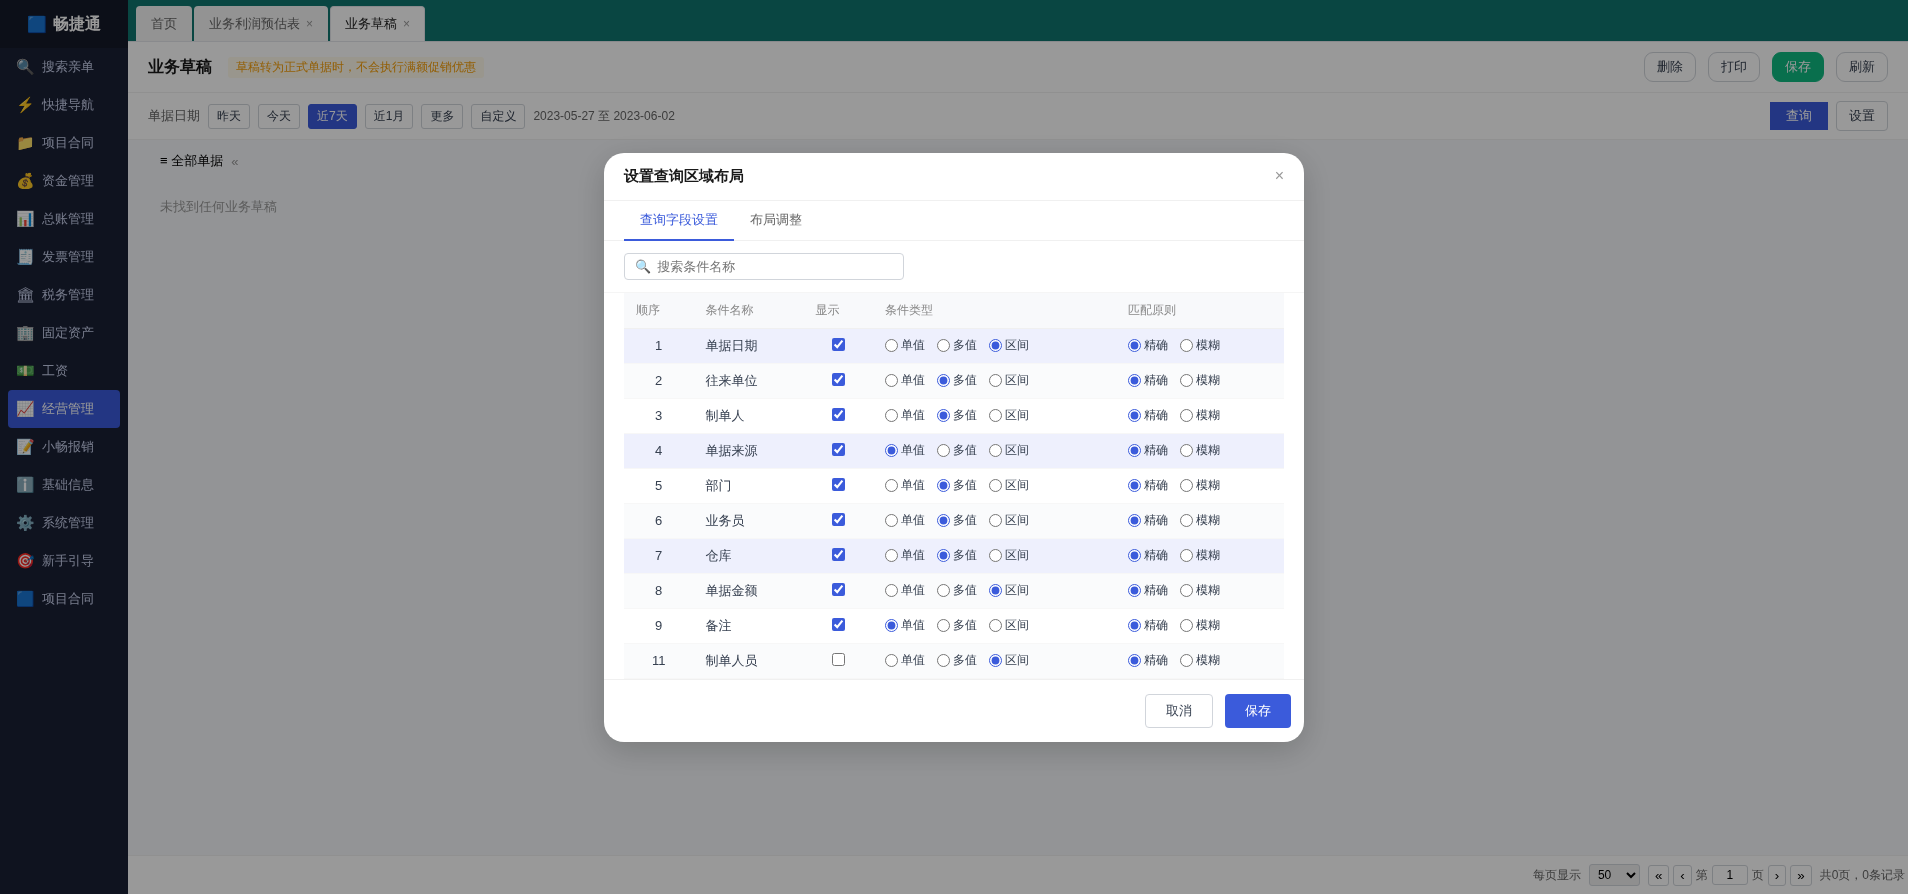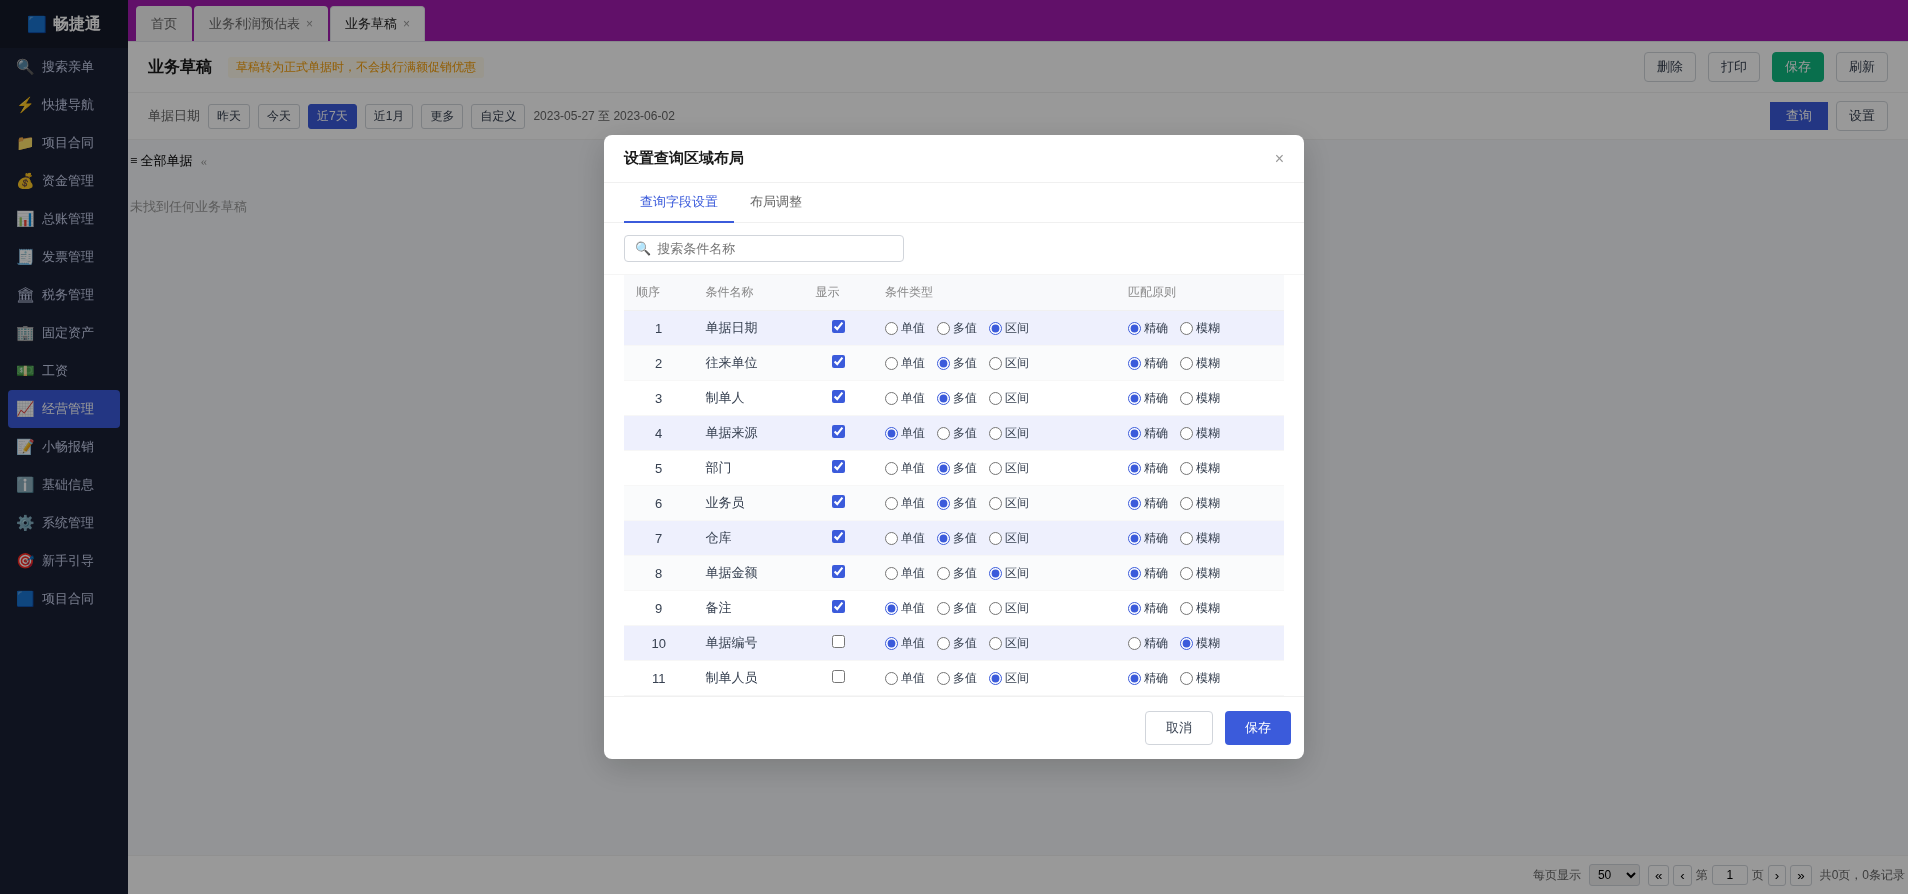--- a/index.html
+++ b/index.html
@@ -19,69 +19,69 @@
       cursor: pointer; font-size: 13px; color: #c5cde8;
     }
     .sidebar-item.active { background: #3b5bdb; color: #fff; border-radius: 4px; margin: 0 8px; padding: 10px 8px; }
     .sidebar-icon { font-size: 15px; width: 18px; text-align: center; }
 
     
     .main { margin-left: 128px; height: 894px; display: flex; flex-direction: column; }
 
     
     .tabs-bar {
-      height: 42px; background: #a21caf; display: flex; align-items: flex-end;
+      height: 42px; background: #0f766e; display: flex; align-items: flex-end;
       border-bottom: 1px solid #e5e7eb; padding: 0 8px; gap: 2px;
     }
     .tab {
       padding: 8px 14px; font-size: 13px; color: #666; border: 1px solid transparent;
       border-bottom: none; border-radius: 4px 4px 0 0; cursor: pointer; background: #f5f5f5;
       display: flex; align-items: center; gap: 6px;
     }
     .tab.active { background: #fff; border-color: #e5e7eb; color: #1a1a1a; font-weight: 500; }
     .tab .close-btn { font-size: 12px; color: #999; cursor: pointer; }
     .tab-home { color: #666; }
 
     
     .page-header {
       background: #fff; padding: 10px 20px; display: flex; align-items: center;
       border-bottom: 1px solid #f0f0f0; gap: 16px;
     }
     .page-title { font-size: 16px; font-weight: bold; color: #1a1a1a; }
     .page-subtitle { font-size: 12px; color: #f59e0b; background: #fffbeb; padding: 2px 8px; border-radius: 3px; }
     .header-actions { margin-left: auto; display: flex; gap: 12px; align-items: center; }
-    .btn-action { display: flex; align-items: center; gap: 4px; padding: 5px 12px; border: 1px solid #d1d5db; border-radius: 4px; background: #fff; cursor: pointer; font-size: 13px; color: #374151; }
+    .btn-action { display: flex; align-items: center; gap: 4px; padding: 5px 12px; border: 1px solid #d1d5db; border-radius: 9px; background: #fff; cursor: pointer; font-size: 13px; color: #374151; }
     .btn-action.success { background: #10b981; color: #fff; border-color: #10b981; }
 
     
     .toolbar {
       background: #fff; padding: 8px 20px; display: flex; align-items: center;
       gap: 8px; border-bottom: 1px solid #f0f0f0; flex-wrap: wrap;
     }
     .toolbar-label { font-size: 13px; color: #666; }
     .date-btn { padding: 3px 8px; border: 1px solid #d1d5db; border-radius: 3px; cursor: pointer; font-size: 12px; color: #374151; background: #fff; }
     .date-btn.active { background: #3b5bdb; color: #fff; border-color: #3b5bdb; }
     .date-range { font-size: 12px; color: #666; }
     .query-btn { background: #3b5bdb; color: #fff; border: none; padding: 5px 16px; border-radius: 0; cursor: pointer; font-size: 13px; margin-left: auto; }
     .set-btn { background: #fff; color: #374151; border: 1px solid #d1d5db; padding: 5px 12px; border-radius: 4px; cursor: pointer; font-size: 13px; }
 
     
-    .table-area { flex: 1; background: #f5f7fa; padding: 12px 2px; overflow: auto; font-family: Liberation Serif, serif; }
+    .table-area { flex: 1; background: #f5f7fa; padding: 12px 32px; overflow: auto; }
     .list-header { display: flex; align-items: center; gap: 8px; margin-bottom: 8px; }
     .collapse-btn { color: #999; cursor: pointer; }
 
     
     .overlay {
       position: fixed; inset: 0; background: rgba(0,0,0,0.4); z-index: 100;
       display: flex; align-items: center; justify-content: center;
     }
 
     
     .dialog {
-      background: #fff; border-radius: 8px; width: 700px; max-height: 680px;
+      background: #fff; border-radius: 20px; width: 700px; max-height: 680px;
       display: flex; flex-direction: column; box-shadow: 0 8px 32px rgba(0,0,0,0.18);
     }
     .dialog-header {
       padding: 14px 20px; border-bottom: 1px solid #f0f0f0;
       display: flex; align-items: center; justify-content: space-between;
     }
     .dialog-title { font-size: 15px; font-weight: 600; color: #1a1a1a; }
     .dialog-close { cursor: pointer; color: #999; font-size: 16px; }
 
     
@@ -480,38 +480,20 @@
                   <label class="radio-item"><input type="radio" name="cond_8" value="区间" style="">区间</label>
                 </div>
               </td>
               <td>
                 <div class="radio-group">
                   <label class="radio-item"><input type="radio" name="match_8" value="精确" checked="" style="">精确</label>
                   <label class="radio-item"><input type="radio" name="match_8" value="模糊" style="">模糊</label>
                 </div>
               </td>
             </tr>
-            <tr class="row-highlight">
-              <td style="text-align: center;">10</td>
-              <td>单据编号</td>
-              <td style="text-align: center;"><span class="cb-item"><input type="checkbox" style=""></span></td>
-              <td>
-                <div class="radio-group">
-                  <label class="radio-item"><input type="radio" name="cond_9" value="单值" checked="" style="">单值</label>
-                  <label class="radio-item"><input type="radio" name="cond_9" value="多值" style="">多值</label>
-                  <label class="radio-item"><input type="radio" name="cond_9" value="区间" style="">区间</label>
-                </div>
-              </td>
-              <td>
-                <div class="radio-group">
-                  <label class="radio-item"><input type="radio" name="match_9" value="精确" style="">精确</label>
-                  <label class="radio-item"><input type="radio" name="match_9" value="模糊" checked="" style="">模糊</label>
-                </div>
-              </td>
-            </tr>
             <tr>
               <td style="text-align: center;">11</td>
               <td>制单人员</td>
               <td style="text-align: center;"><span class="cb-item"><input type="checkbox" style=""></span></td>
               <td>
                 <div class="radio-group">
                   <label class="radio-item"><input type="radio" name="cond_10" value="单值" style="">单值</label>
                   <label class="radio-item"><input type="radio" name="cond_10" value="多值" style="">多值</label>
                   <label class="radio-item"><input type="radio" name="cond_10" value="区间" checked="" style="">区间</label>
                 </div>

